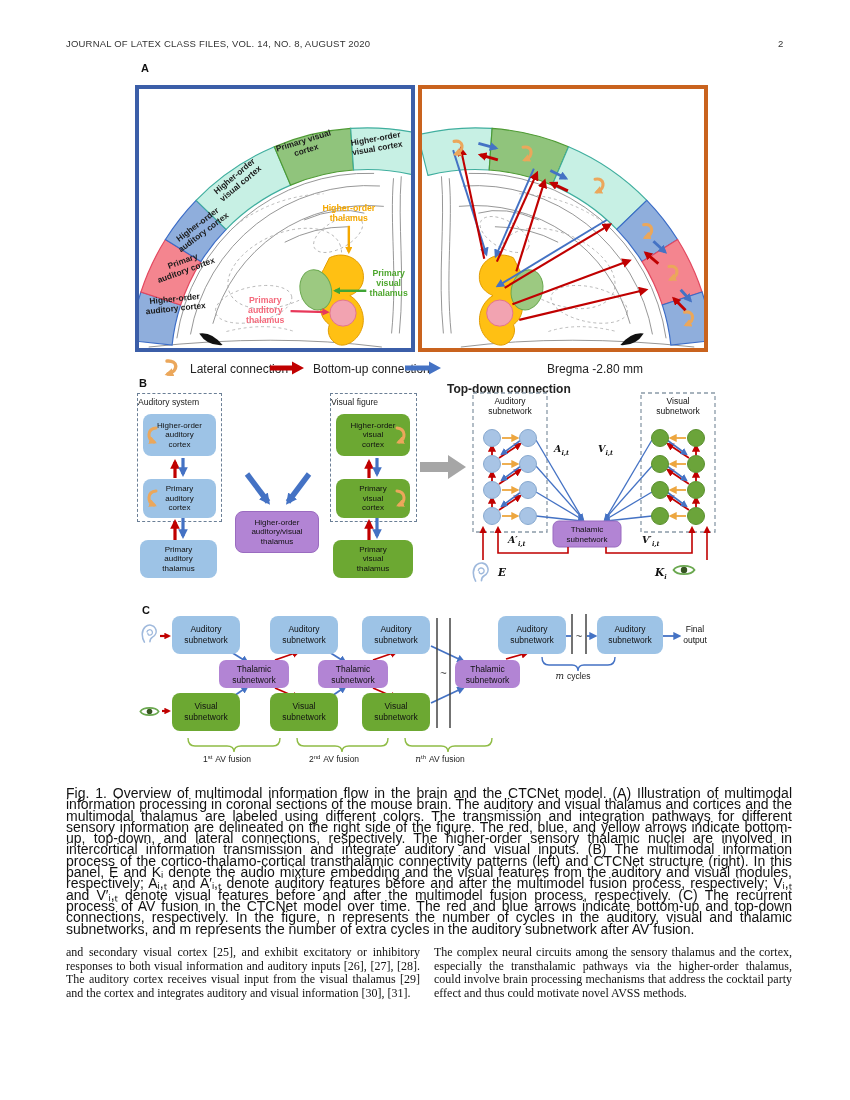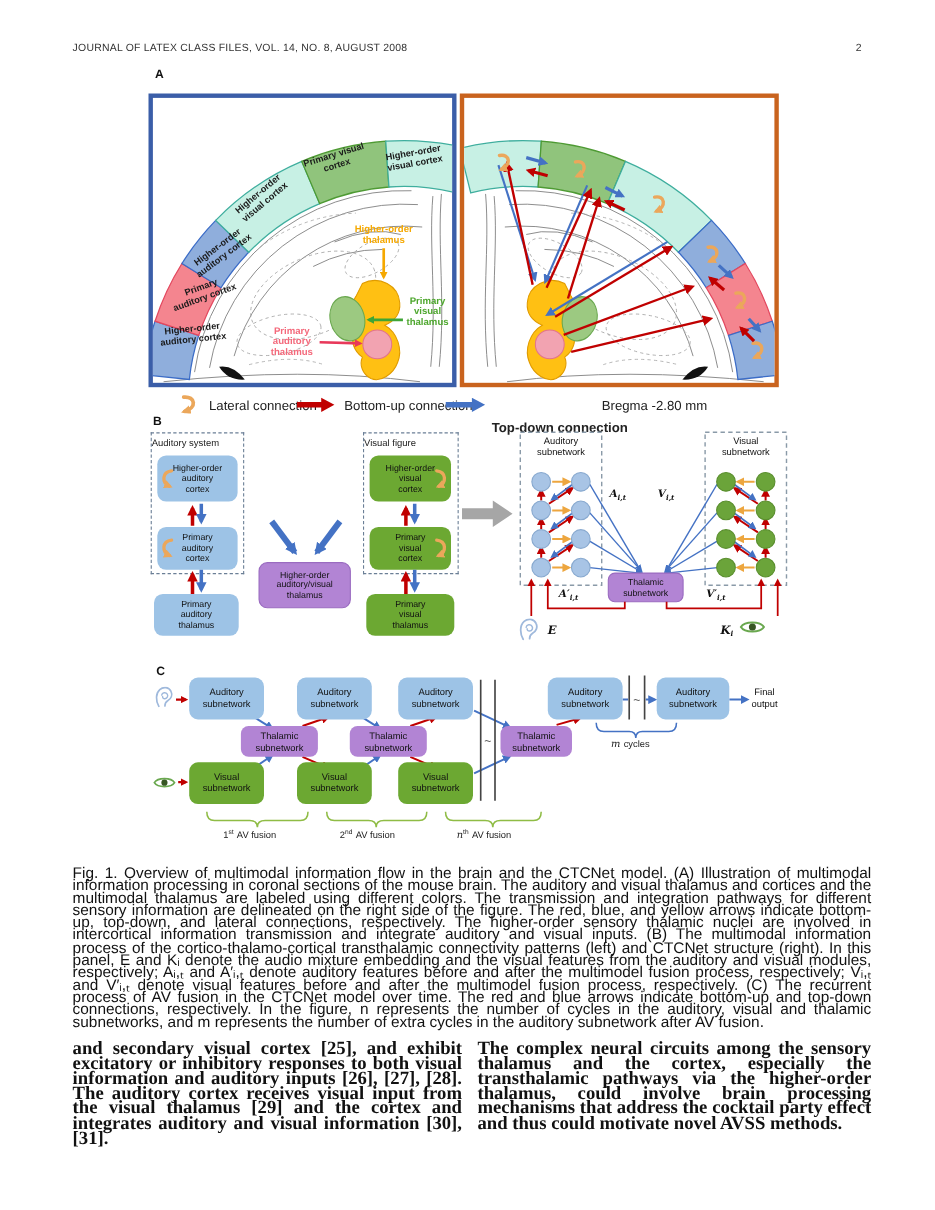--- a/index.html
+++ b/index.html
@@ -12,21 +12,21 @@
   .bb-right{border:4px solid #C9631E;}
   .legend-label{font-size:12px;color:#222;}
   .dashedbox{border:1.6px dashed #6b7f96;box-sizing:border-box;}
   .sys-title{display:block;text-align:left;font-size:8.6px;color:#222;padding-top:3px;}
   .nbox{box-sizing:border-box;border-radius:8px;display:flex;flex-direction:column;justify-content:center;align-items:center;font-size:8px;line-height:9.4px;color:#111;text-align:center;position:absolute;}
   .nbox span{display:block;}
   .blue-f{background:#9DC3E6;}
   .green-f{background:#6CA832;}
   .purple-f{background:#B284D4;border:1px solid #9a6bc0;}
   .cap{font-size:14px;line-height:11.3px;color:#111;text-align:justify;}
-  .bodytxt{font-family:"Liberation Serif",serif;font-size:17px;line-height:13.6px;color:#111;text-align:justify;font-weight:bold;}
+  .bodytxt{font-family:"Liberation Serif",serif;font-size:12px;line-height:13.6px;color:#111;text-align:justify;}
   svg text{font-family:"Liberation Sans",sans-serif;}
   .bandlbl{font-size:8.6px;font-weight:bold;fill:#1a1a1a;}
   .thalbl{font-size:9px;font-weight:bold;}
   .boxtxt{font-size:8.5px;fill:#111;}
   .boxtxt8{font-size:8px;fill:#111;}
   .mathf{font-family:"DejaVu Serif",serif;font-style:italic;font-weight:bold;font-size:9.5px;fill:#111;}
   .mathsub{font-family:"DejaVu Serif",serif;font-style:italic;font-weight:bold;font-size:6.5px;fill:#111;}
   .fuslbl{font-size:8.5px;fill:#222;}
   .fusord{font-size:6px;fill:#222;}
 </style>
@@ -71,21 +71,21 @@
         <path d="M4 21 C0.5 15 0.5 7 5 3 C9 -0.5 15 0.5 17 5 C19 9 17 13 13.5 15 C11.5 16.2 10.5 18 10.5 20.5" fill="none" stroke="#9FB9DC" stroke-width="1.8" stroke-linecap="round"></path>
         <path d="M7 9 C7.5 6 11.5 5.5 13 8 C14.2 10 13 12.5 10.5 12.8 C9 13 8 12 8 10.5" fill="none" stroke="#9FB9DC" stroke-width="1.5" stroke-linecap="round"></path>
       </symbol>
       <symbol id="eye" viewBox="0 0 24 14">
         <path d="M1.5 7 C5 1.5 19 1.5 22.5 7 C19 12.5 5 12.5 1.5 7 Z" fill="#fff" stroke="#6AA84F" stroke-width="1.8"></path>
         <circle cx="12" cy="7" r="3.2" fill="#375623"></circle>
       </symbol>
     </defs>
   </svg>
 
-  <div class="abs hdr" style="left:66px;top:38px;">JOURNAL OF LATEX CLASS FILES, VOL. 14, NO. 8, AUGUST 2008</div>
+  <div class="abs hdr" style="left:66px;top:38px;">JOURNAL OF LATEX CLASS FILES, VOL. 14, NO. 8, AUGUST 2020</div>
   <div class="abs hdr" style="left:778px;top:38px;">2</div>
 
   <div class="abs panel-label" style="left:141px;top:62px;">A</div>
 
   <div class="abs brainbox bb-left" style="left:135px;top:85px;width:280px;height:267px;">
   <svg width="272" height="259" viewBox="0 0 280 267" preserveAspectRatio="none">
     <g stroke="#888" fill="none" stroke-width="0.9">
       <path d="M39 257 A198 198 0 0 1 242 87"></path>
       <path d="M53 253 A185 185 0 0 1 248 100"></path>
       <path d="M76 242 A165 165 0 0 1 252 121"></path>

